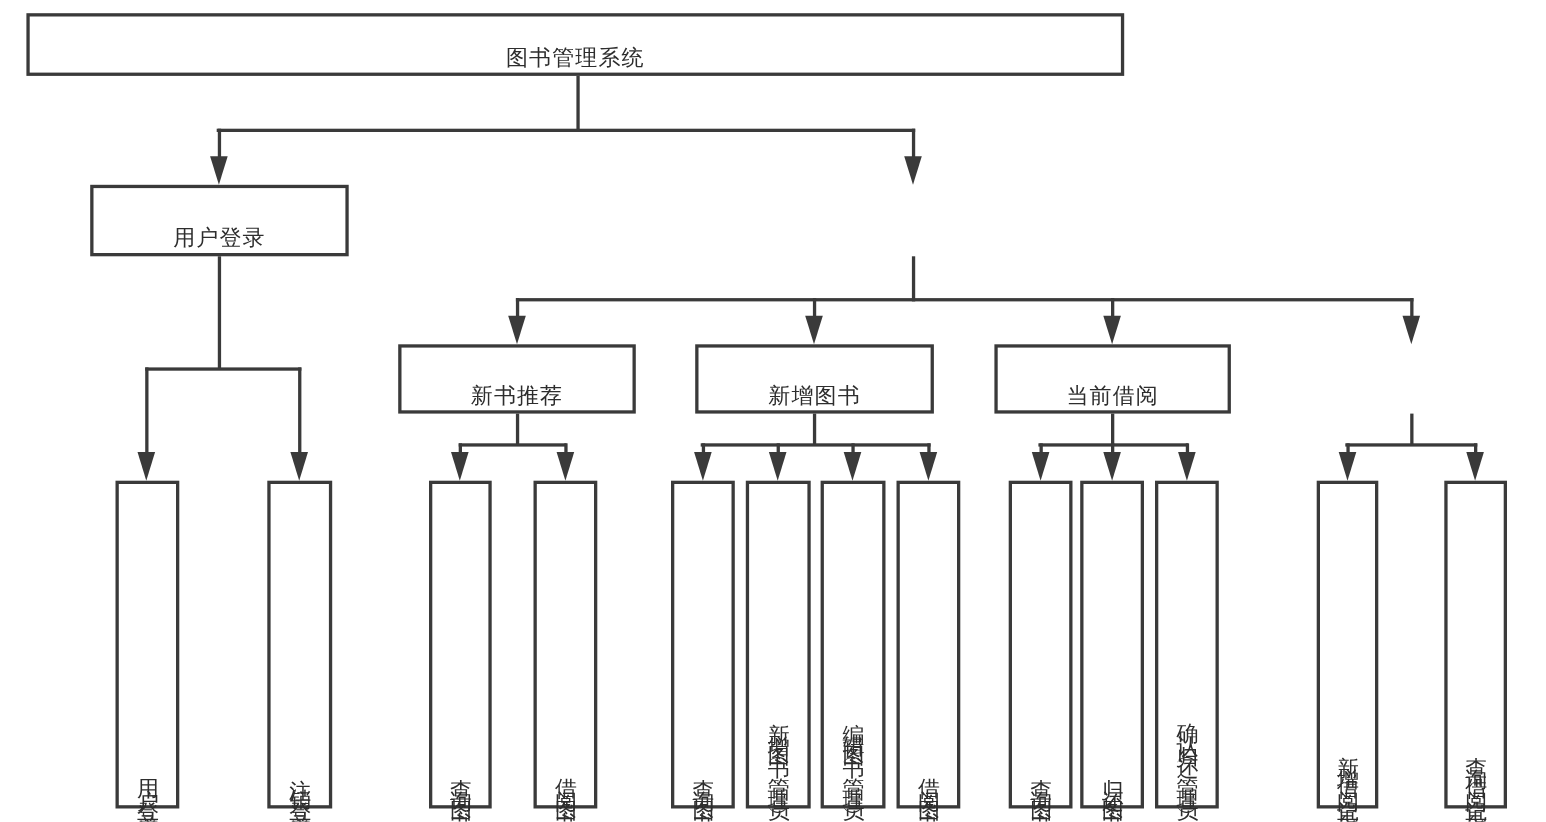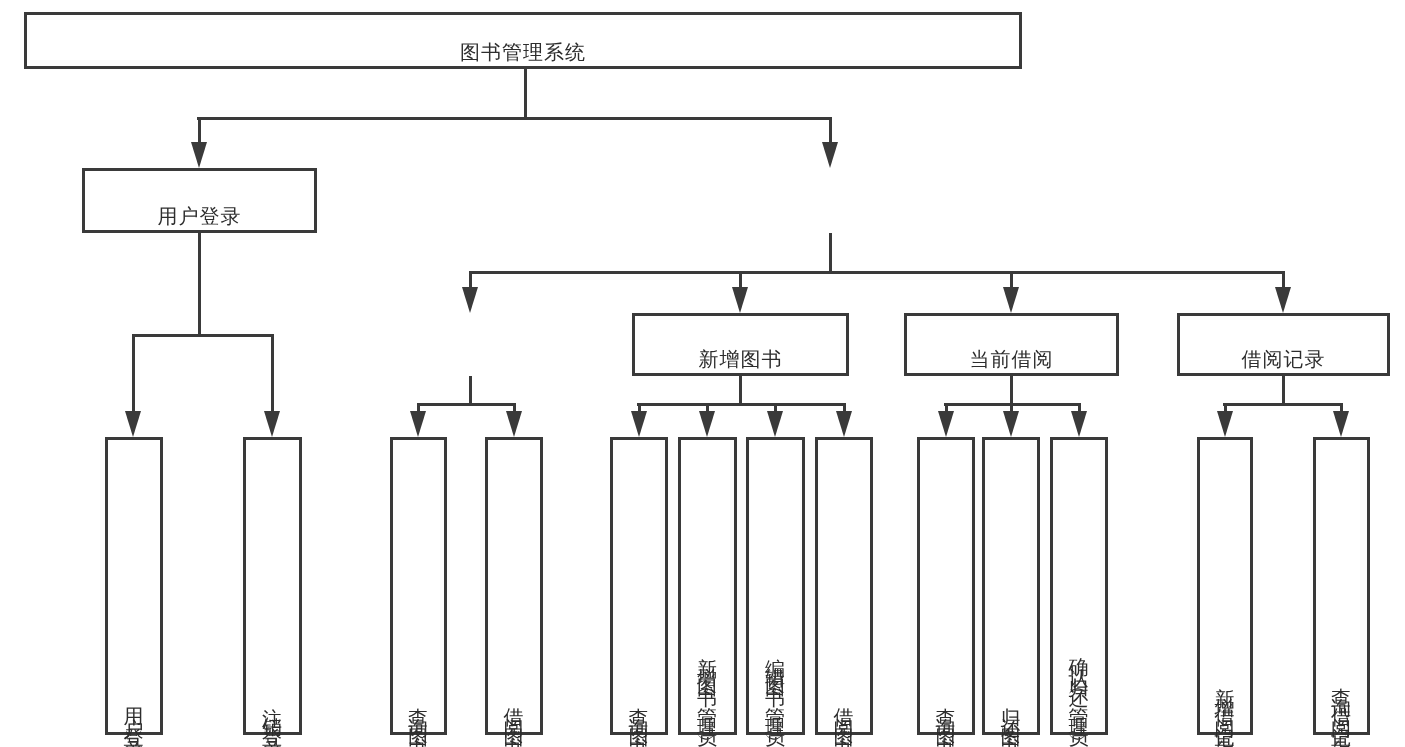--- a/index.html
+++ b/index.html
@@ -98,28 +98,28 @@
   <div class="ar" style="left:1333px;top:411px"></div>
 
   <div class="box" style="left:24px;top:12px;width:998px;height:57px">
     <span class="lbl">图书管理系统</span>
   </div>
 
   <div class="box" style="left:82px;top:168px;width:235px;height:65px">
     <span class="lbl">用户登录</span>
   </div>
 
+  <div class="box" style="left:362px;top:313px;width:216px;height:63px">
+    <span class="lbl">新书推荐</span>
+  </div>
   <div class="box" style="left:632px;top:313px;width:217px;height:63px">
     <span class="lbl">新增图书</span>
   </div>
   <div class="box" style="left:904px;top:313px;width:215px;height:63px">
     <span class="lbl">当前借阅</span>
-  </div>
-  <div class="box" style="left:1177px;top:313px;width:213px;height:63px">
-    <span class="lbl">借阅记录</span>
   </div>
 
   <div class="box leaf" style="left:105px;top:437px;width:58px;height:298px">
     <span class="lbl">用户登录</span>
   </div>
   <div class="box leaf" style="left:243px;top:437px;width:59px;height:298px">
     <span class="lbl">注销登录</span>
   </div>
 
   <div class="box leaf" style="left:390px;top:437px;width:57px;height:298px">

